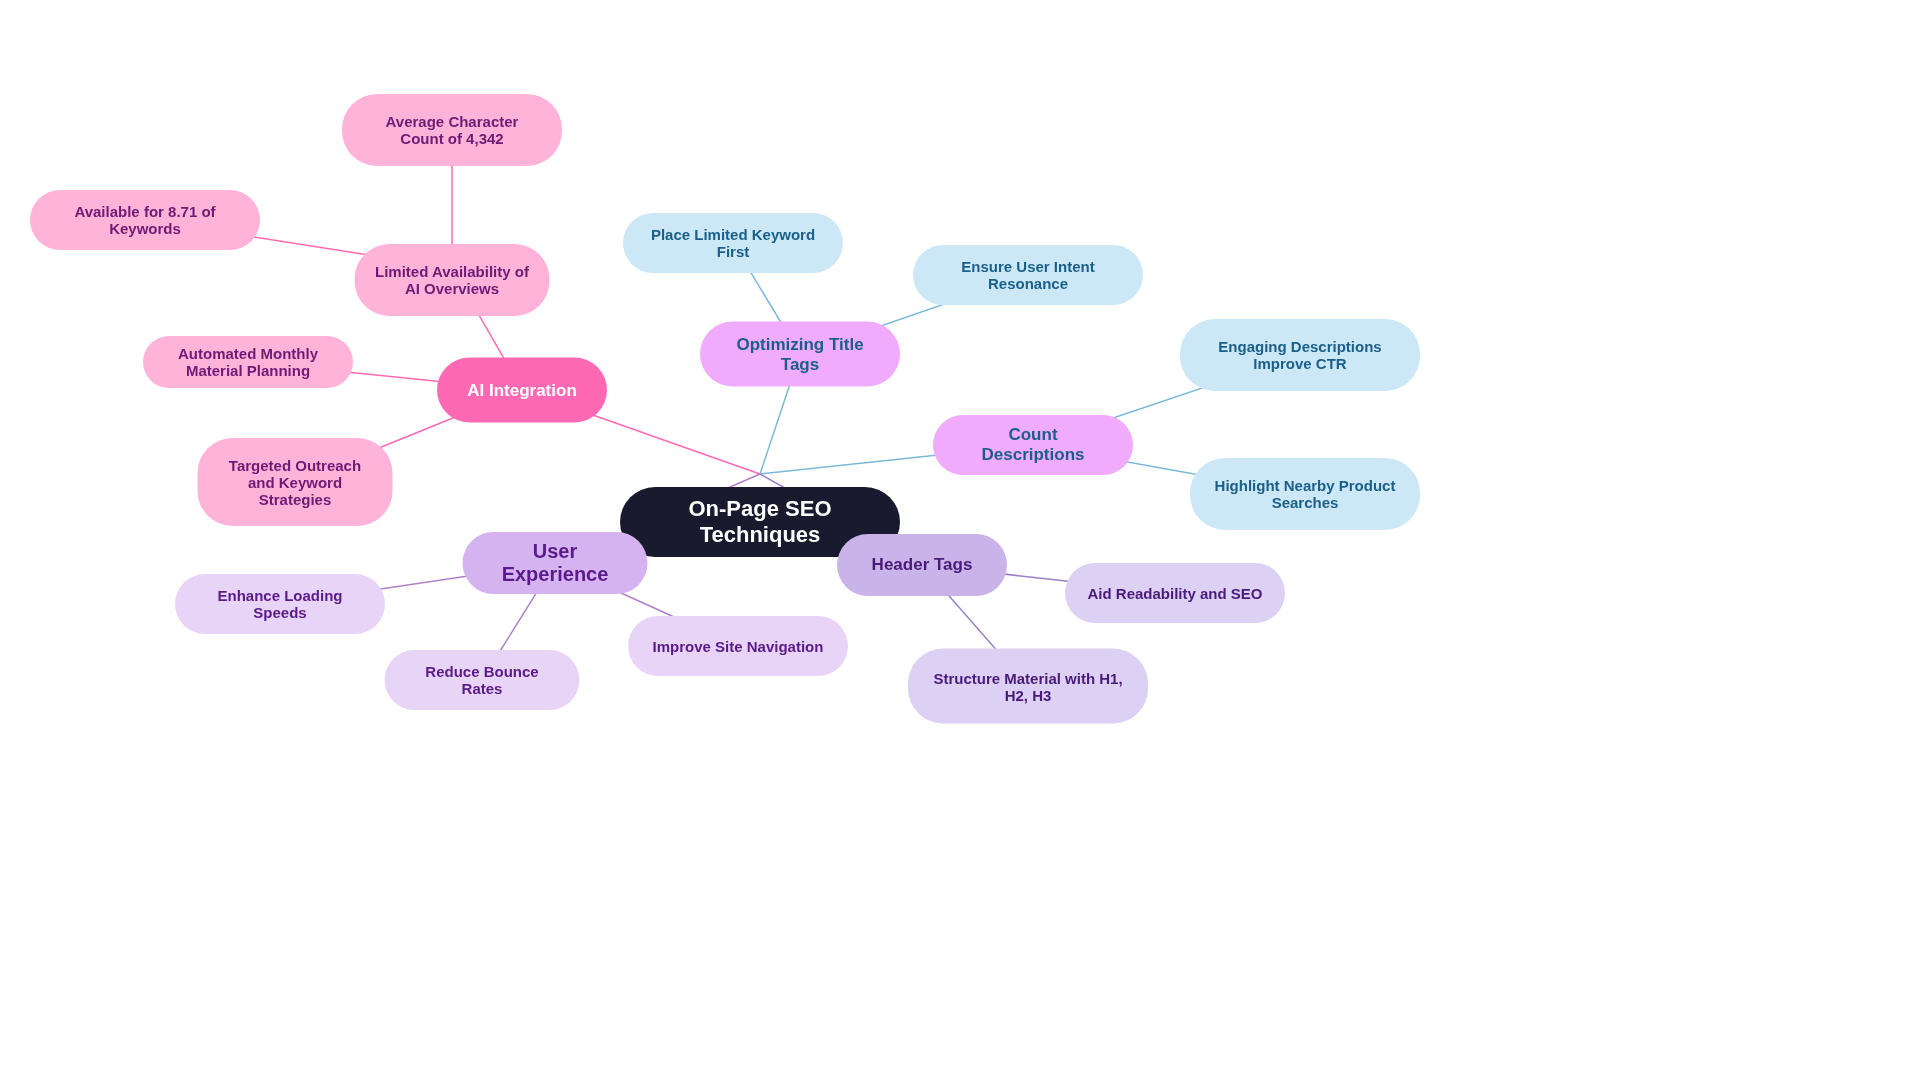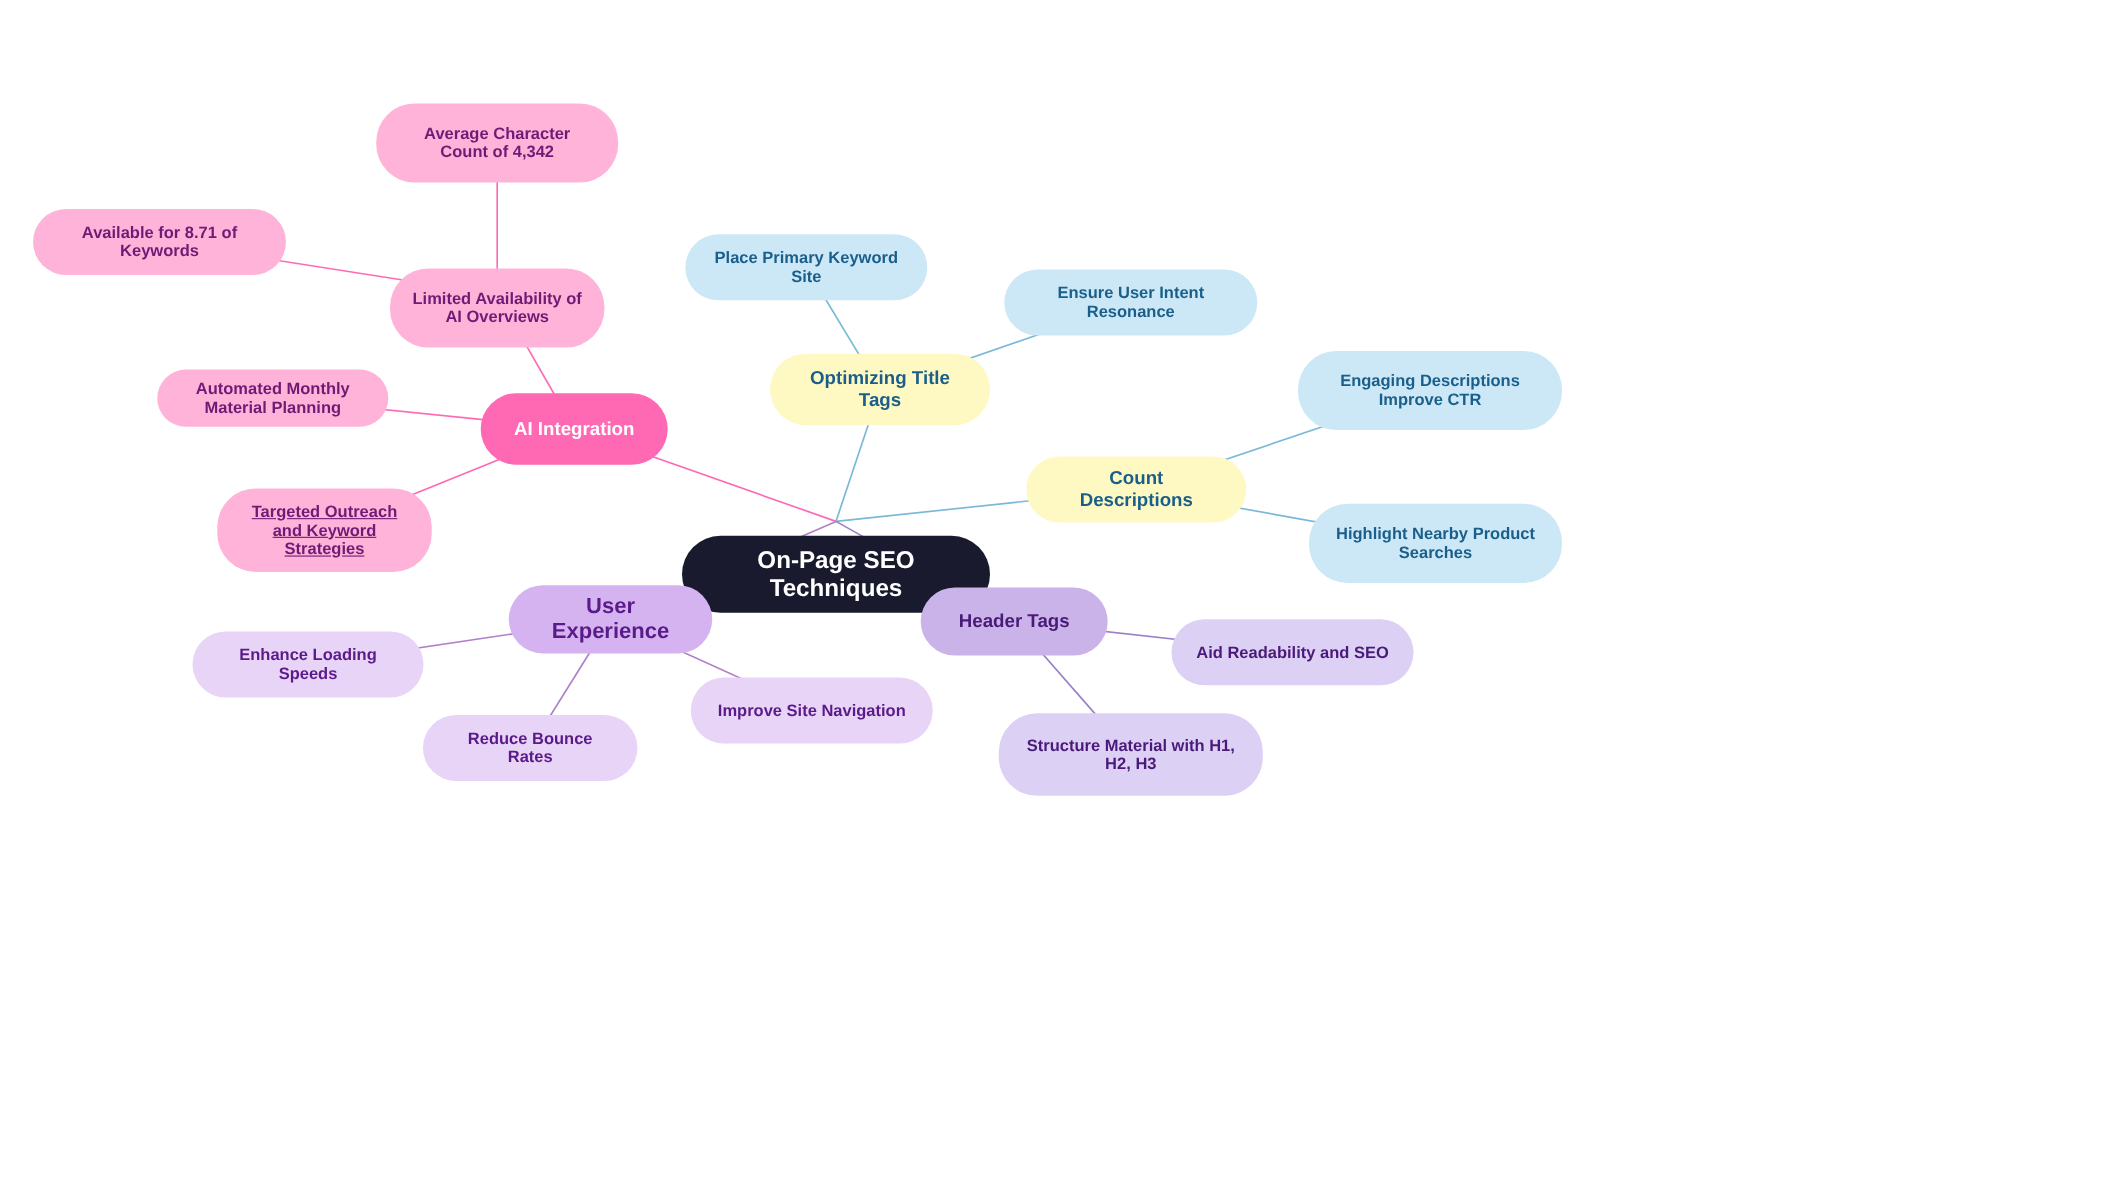--- a/index.html
+++ b/index.html
@@ -47,21 +47,21 @@
       border-radius: 40px;
     }
     .node-pink-light {
       background: #ffb3d9;
       color: #701a75;
       font-size: 15px;
       padding: 14px 20px;
       border-radius: 35px;
     }
     .node-blue {
-      background: #fef9c3;
+      background: #f0abfc;
       color: #1a5f8a;
       font-size: 17px;
       padding: 4px 24px;
       border-radius: 40px;
     }
     .node-blue-light {
       background: #cce8f7;
       color: #1a5f8a;
       font-size: 15px;
       padding: 14px 20px;
@@ -136,25 +136,25 @@
 <div class="node node-pink" style="left:522px; top:390px; width:170px; height:65px;">AI Integration</div>
 
 <div class="node node-pink-light" style="left:452px; top:280px; width:195px; height:72px;">Limited Availability of AI Overviews</div>
 
 <div class="node node-pink-light" style="left:452px; top:130px; width:220px; height:72px;">Average Character Count of 4,342</div>
 
 <div class="node node-pink-light" style="left:145px; top:220px; width:230px; height:60px;">Available for 8.71 of Keywords</div>
 
 <div class="node node-pink-light" style="left:248px; top:362px; width:210px; height:52px;">Automated Monthly Material Planning</div>
 
-<div class="node node-pink-light" style="left:295px; top:482px; width:195px; height:76px;text-decoration:underline;">Targeted Outreach and Keyword Strategies</div>
+<div class="node node-pink-light" style="left:295px; top:482px; width:195px; height:88px;">Targeted Outreach and Keyword Strategies</div>
 
 <div class="node node-blue" style="left:800px; top:354px; width:200px; height:65px;">Optimizing Title Tags</div>
 
-<div class="node node-blue-light" style="left:733px; top:243px; width:220px; height:60px;">Place Primary Keyword Site</div>
+<div class="node node-blue-light" style="left:733px; top:243px; width:220px; height:60px;">Place Limited Keyword First</div>
 
 <div class="node node-blue-light" style="left:1028px; top:275px; width:230px; height:60px;">Ensure User Intent Resonance</div>
 
 <div class="node node-blue" style="left:1033px; top:445px; width:200px; height:60px;">Count Descriptions</div>
 
 <div class="node node-blue-light" style="left:1300px; top:355px; width:240px; height:72px;">Engaging Descriptions Improve CTR</div>
 
 <div class="node node-blue-light" style="left:1305px; top:494px; width:230px; height:72px;">Highlight Nearby Product Searches</div>
 
 <div class="node node-lavender" style="left:922px; top:565px; width:170px; height:62px;">Header Tags</div>

